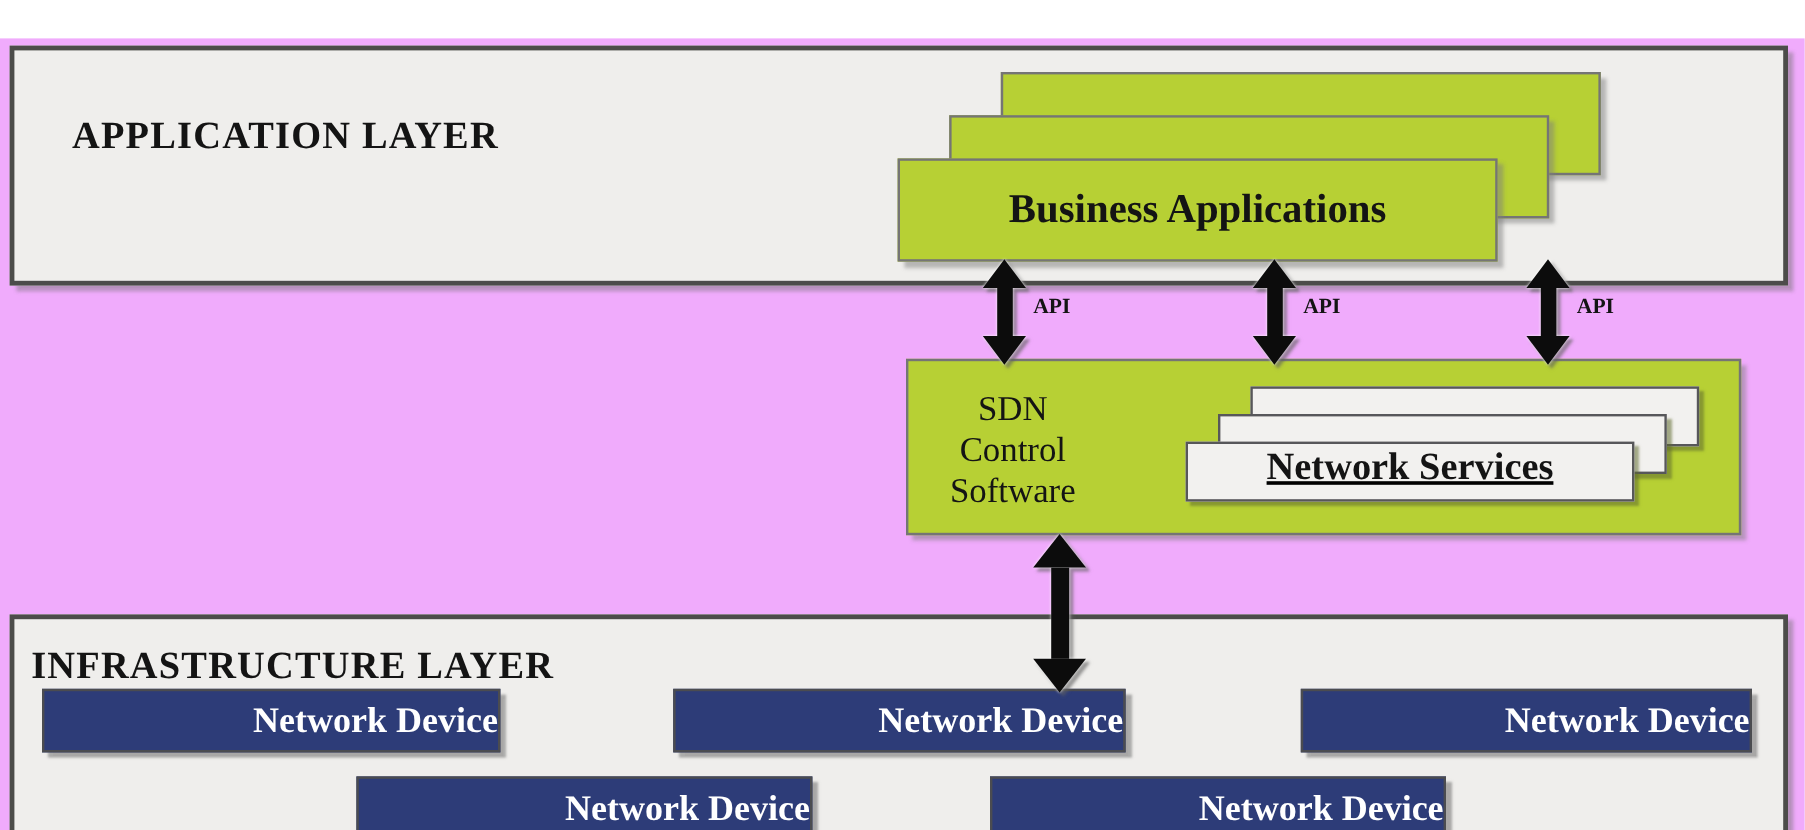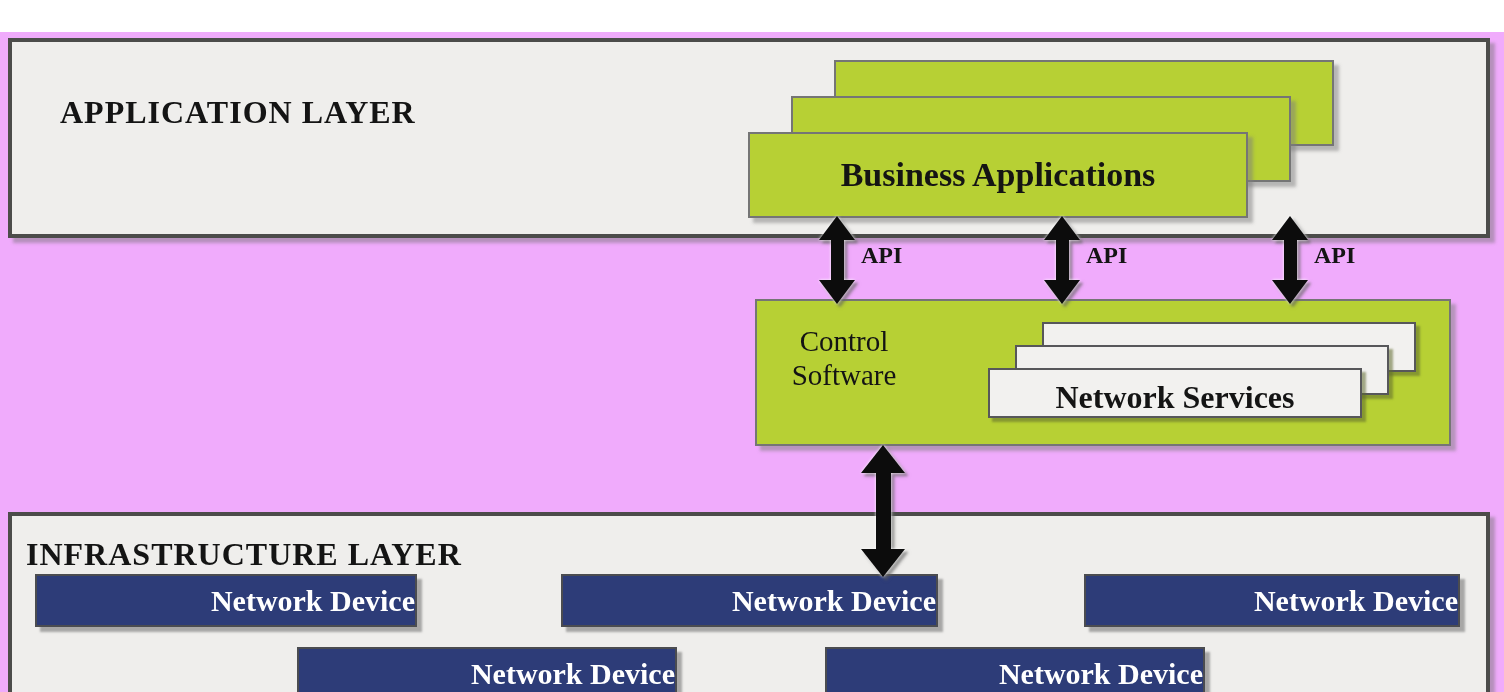--- a/index.html
+++ b/index.html
@@ -47,38 +47,38 @@
 
   
   .ns-card {
     position:absolute; width:374px; height:50px; box-sizing:border-box;
     background:var(--white-box,#f2f1ef);
     border:2px solid var(--white-border,#57575a);
     box-shadow:4px 4px 2px rgba(95,105,45,0.55); z-index:2;
   }
   .ns-back  { left:1042px; top:290px; }
   .ns-mid   { left:1015px; top:313px; }
-  .ns-front { left:988px;  top:336px; display:flex; align-items:flex-end; justify-content:center; }
+  .ns-front { left:988px;  top:336px; display:flex; align-items:flex-start; justify-content:center;text-decoration:underline; }
   .ns-label { font-size:32px; font-weight:bold; color:var(--text-black,#141414); }
 
   
   .varrow {
     position:absolute; display:flex; flex-direction:column; align-items:center;
     z-index:5;
     filter:drop-shadow(0 0 1.5px #ffffff) drop-shadow(3px 3px 1px rgba(95,95,95,0.6));
   }
   .varrow .tri-up   { width:0; height:0; border-left:18px solid transparent; border-right:18px solid transparent; border-bottom:24px solid var(--arrow-black,#0c0c0c); }
   .varrow .shaft    { width:13px; flex:1; background:var(--arrow-black,#0c0c0c); }
   .varrow .tri-down { width:0; height:0; border-left:18px solid transparent; border-right:18px solid transparent; border-top:24px solid var(--arrow-black,#0c0c0c); }
   .api-arrow { width:36px; top:184px; height:88px; }
   .api-1 { left:819px;  }
   .api-2 { left:1044px; }
   .api-3 { left:1272px; }
   .api-label {
-    position:absolute; top:209px; font-size:24px; font-weight:bold;
+    position:absolute; top:209px; font-size:18px; font-weight:bold;
     color:var(--text-black,#141414); z-index:6; line-height:28px;
   }
   .apil-1 { left:861px;  }
   .apil-2 { left:1086px; }
   .apil-3 { left:1314px; }
 
   .cdpi-arrow { width:44px; left:861px; top:413px; height:132px; }
   .cdpi-arrow .tri-up   { border-left-width:22px; border-right-width:22px; border-bottom-width:28px; }
   .cdpi-arrow .tri-down { border-left-width:22px; border-right-width:22px; border-top-width:28px; }
   .cdpi-arrow .shaft    { width:15px; }
@@ -136,20 +136,21 @@
     <div class="tri-up"></div>
     <div class="shaft"></div>
     <div class="tri-down"></div>
   </div>
   <div class="api-label apil-1">API</div>
   <div class="api-label apil-2">API</div>
   <div class="api-label apil-3">API</div>
 
   <div class="green-card sdn-box"></div>
   <div class="sdn-label">
+    <span>SDN</span>
     <span>Control</span>
     <span>Software</span>
   </div>
 
   <div class="ns-card ns-back"></div>
   <div class="ns-card ns-mid"></div>
   <div class="ns-card ns-front">
     <span class="ns-label">Network Services</span>
   </div>
 

